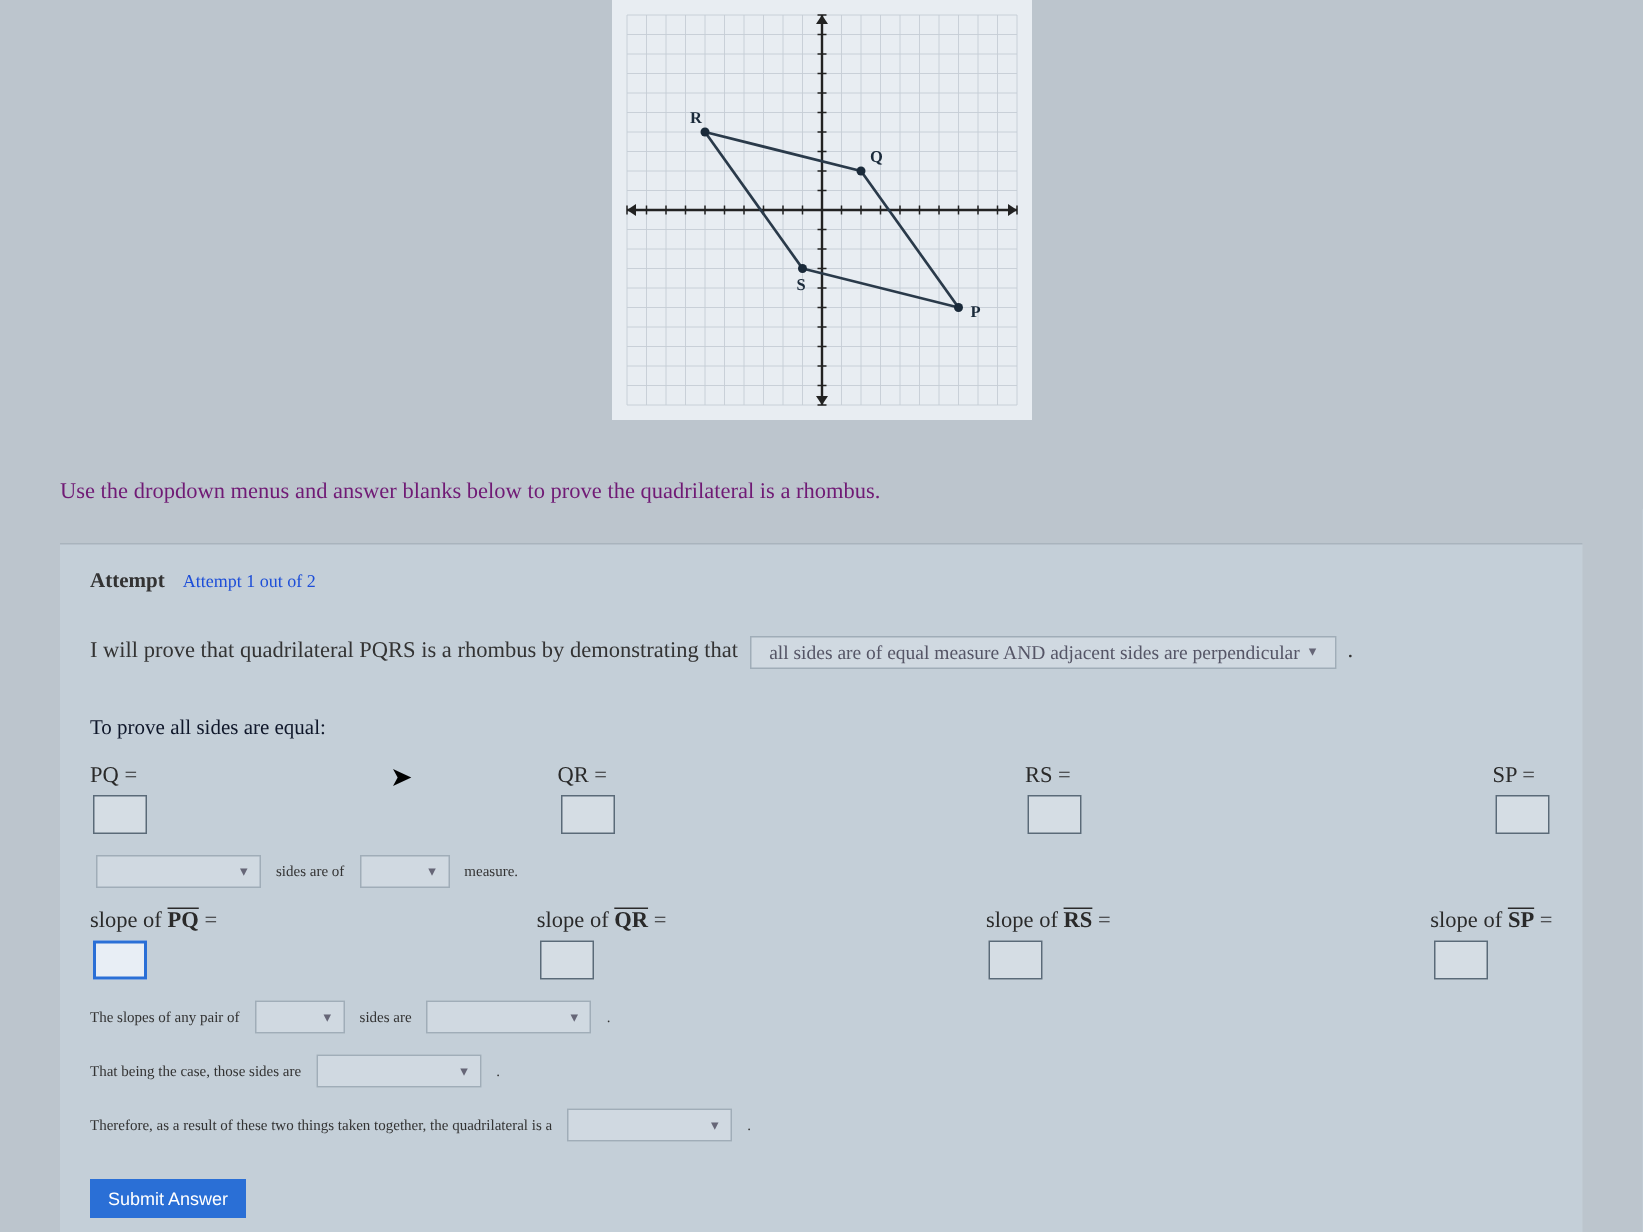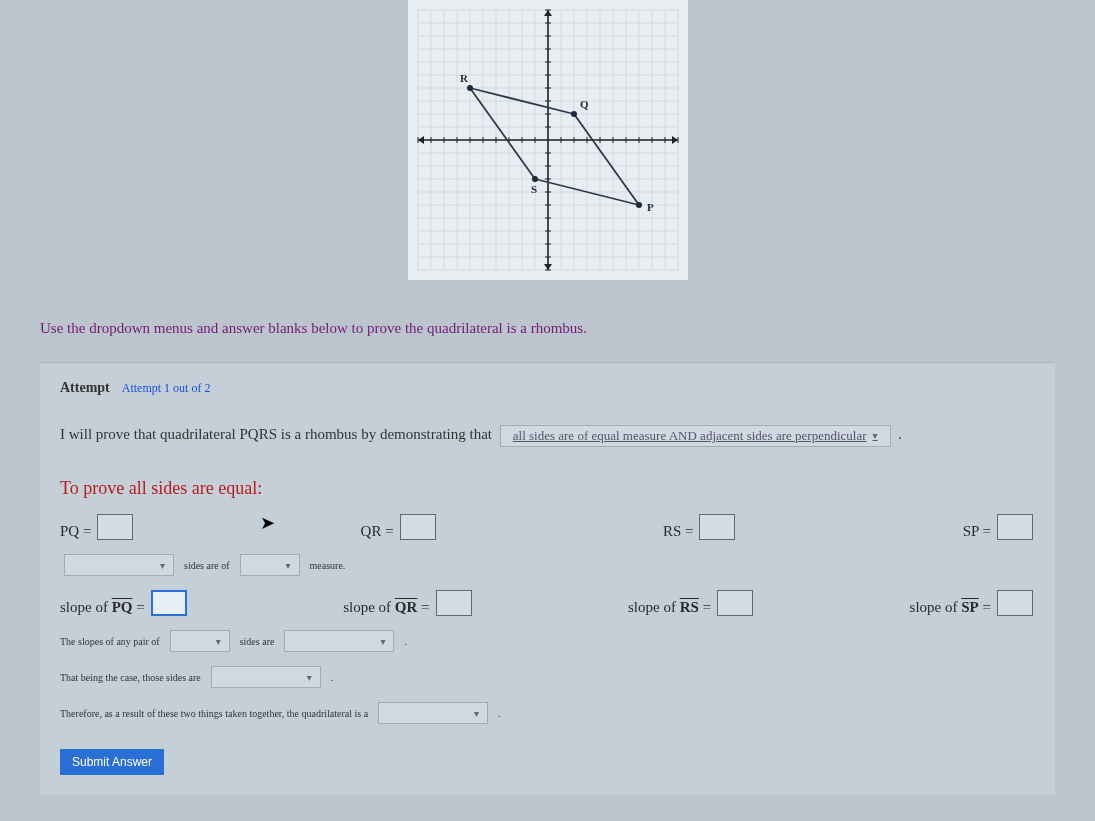--- a/index.html
+++ b/index.html
@@ -42,36 +42,37 @@
     font-size: 12px;
     color: #1d4ed8;
   }
   .proof-line {
     font-size: 15px;
     color: #333;
     margin: 18px 0;
     line-height: 1.8;
   }
   .subhead {
-    font-size: 18px;
-    color: #b91c1c;
+    font-size: 14px;
+    color: #0f172a;
     margin: 30px 0 15px 0;
   }
   .row4 {
     display: flex;
     justify-content: space-between;
     align-items: center;
     margin: 12px 0;
     font-size: 15px;
   }
   .cell {
     display: flex;
-    align-items: flex-end;
+    align-items: flex-start;
     gap: 4px;
     white-space: nowrap;
+    flex-direction: column;
   }
   .input-box {
     display: inline-block;
     width: 36px;
     height: 26px;
     border: 1px solid #5a6a78;
     background: #d5dde4;
     vertical-align: middle;
     margin: 0 2px;
   }
@@ -87,21 +88,21 @@
     border: 1px solid #a0adb8;
     padding: 2px 8px;
     font-size: 13px;
     color: #556;
     min-width: 60px;
     height: 22px;
     margin: 0 4px;
     vertical-align: middle;
   }
   .dropdown.wide { min-width: 110px; }
-  .dropdown.long { min-width: 380px; padding:0 12px;text-decoration:underline;}
+  .dropdown.long { min-width: 380px; padding:0 12px;}
   .chev {
     font-size: 10px;
     color: #667;
     margin-left: auto;
   }
   .inline-text { font-size: 10px; color:#333; }
   .overline {
     text-decoration: overline;
     font-weight: bold;
   }

